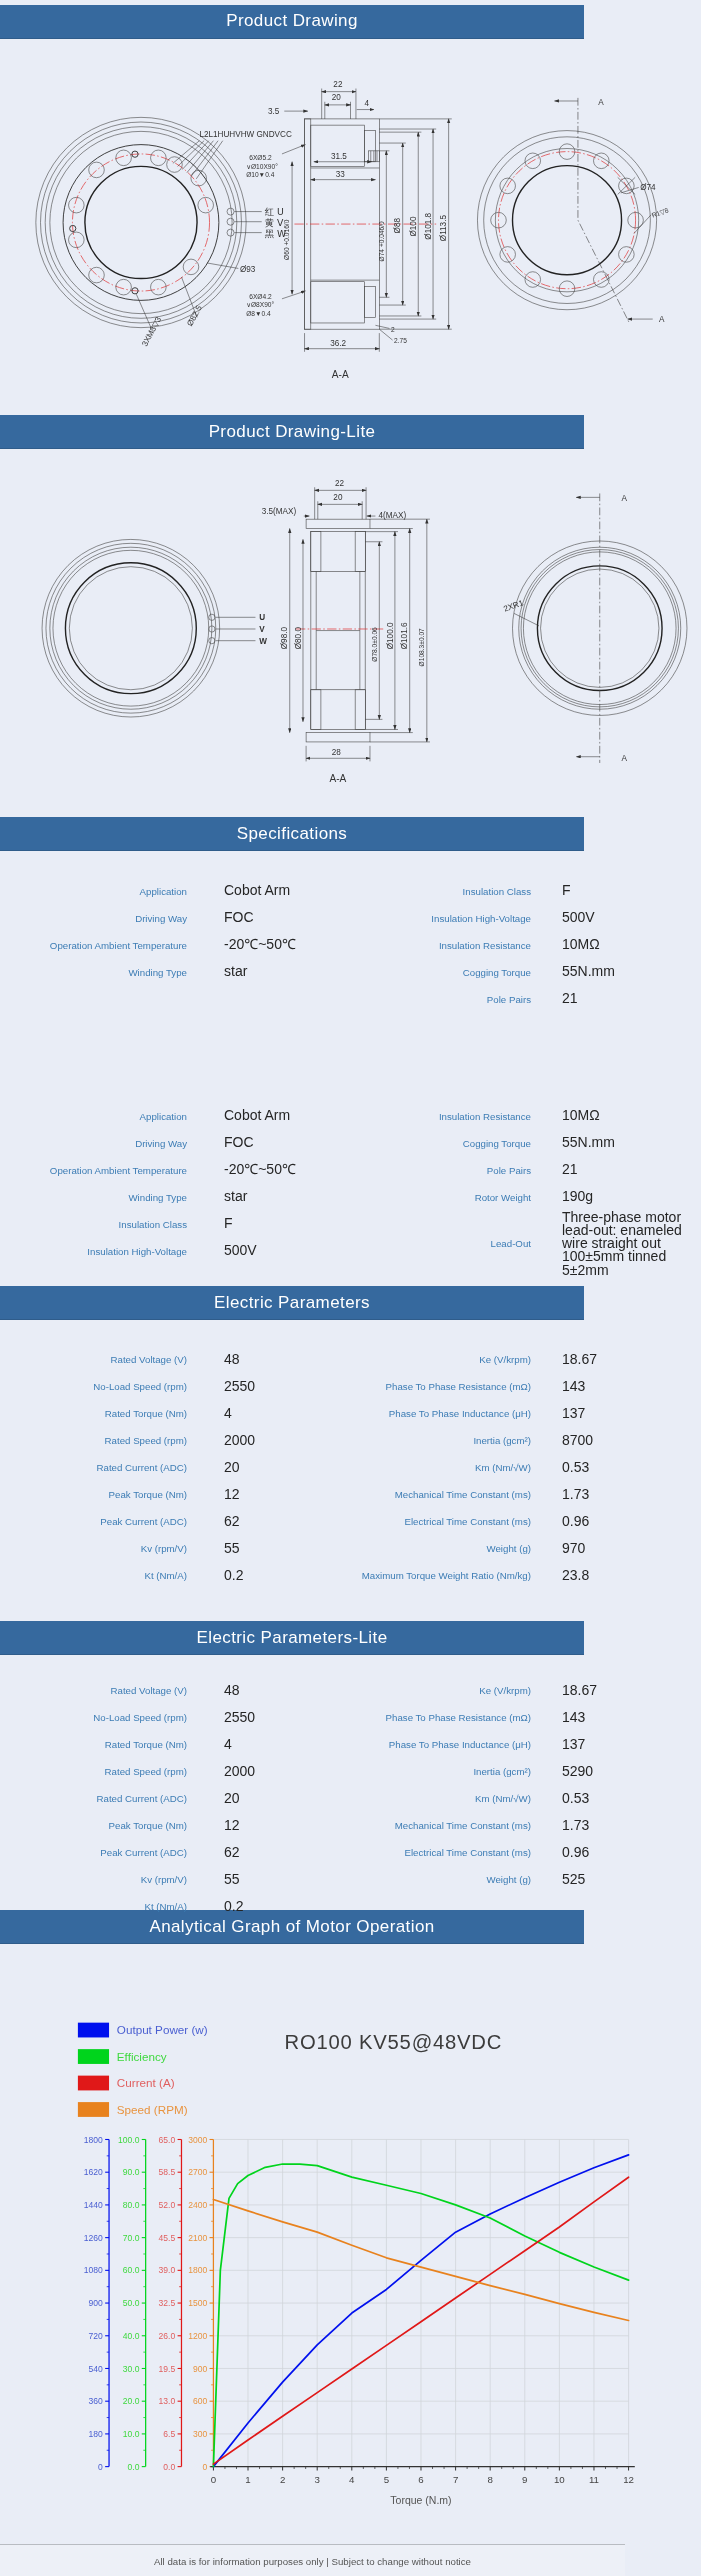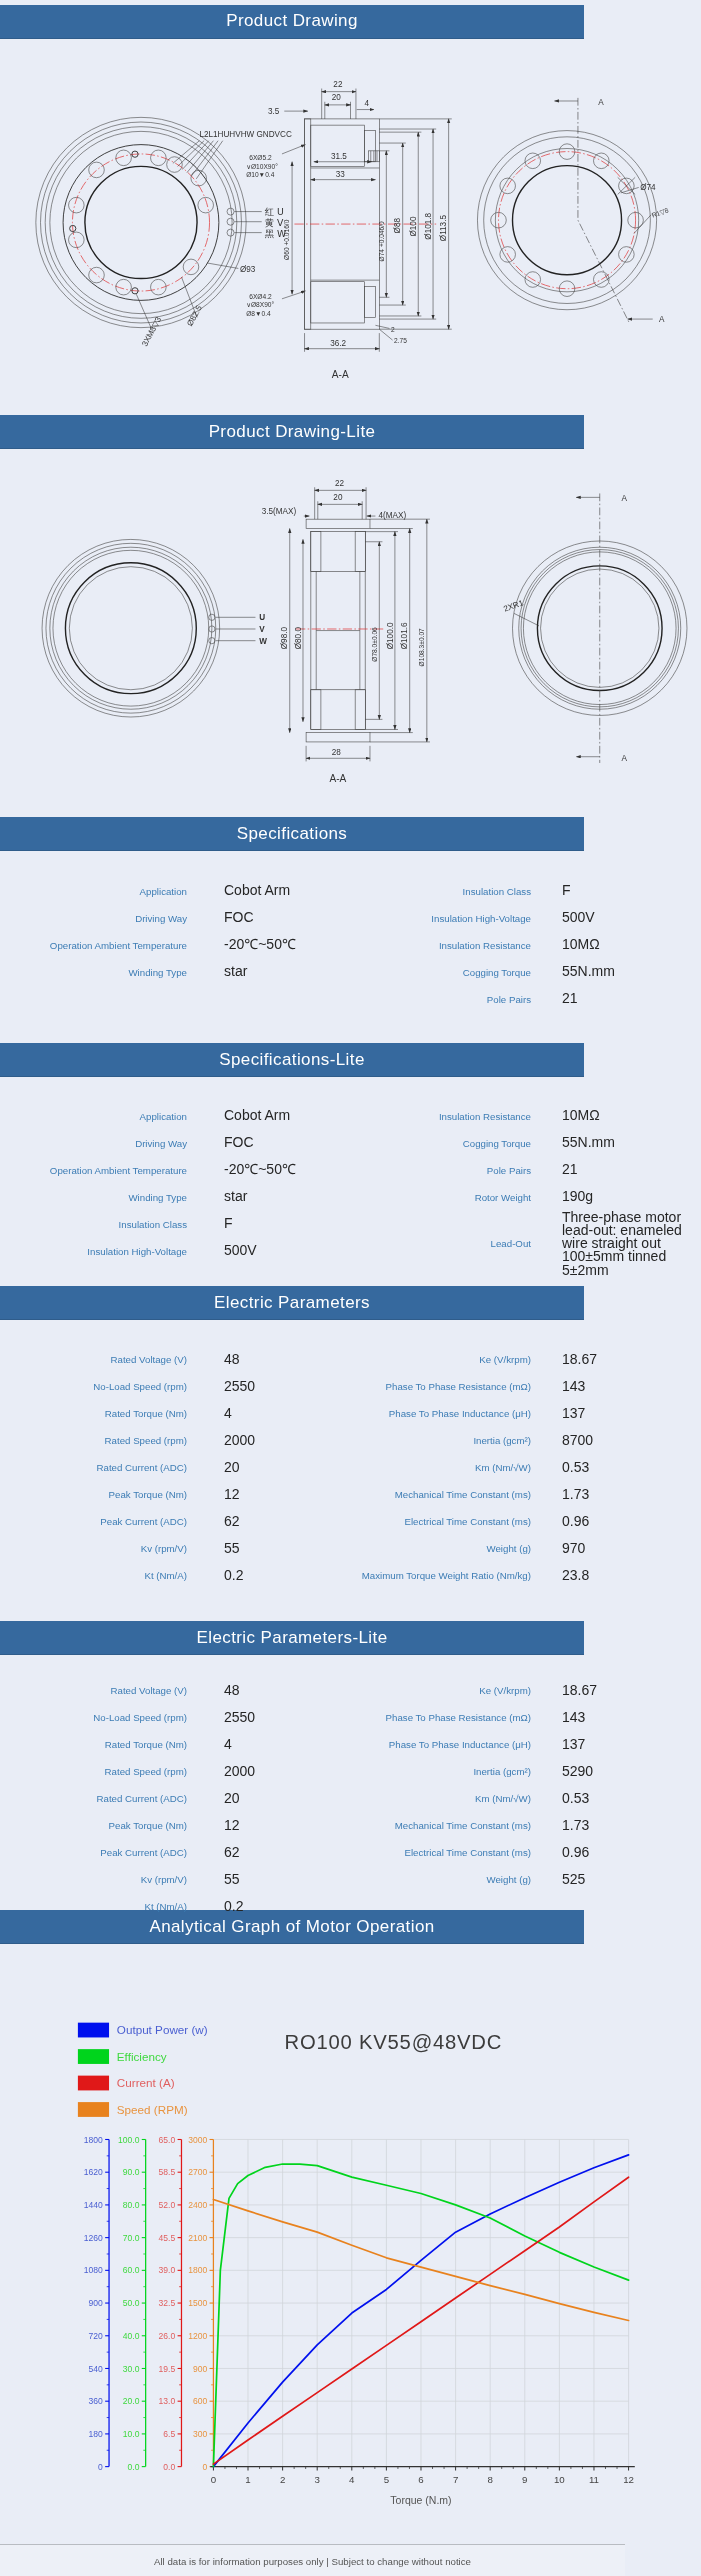--- a/index.html
+++ b/index.html
@@ -39,23 +39,20 @@
 <div id="root">
 
   <div class="bar" style="top:4.7px">
       <span>Product Drawing</span>
     </div>
   <div class="bar" style="top:415px">
       <span>Product Drawing-Lite</span>
     </div>
   <div class="bar" style="top:817px">
       <span>Specifications</span>
-    </div>
-  <div class="bar" style="top:1043px">
-      <span>Specifications-Lite</span>
     </div>
   <div class="bar" style="top:1286px">
       <span>Electric Parameters</span>
     </div>
   <div class="bar" style="top:1621px">
       <span>Electric Parameters-Lite</span>
     </div>
   <div class="bar" style="top:1910px">
       <span>Analytical Graph of Motor Operation</span>
     </div>

